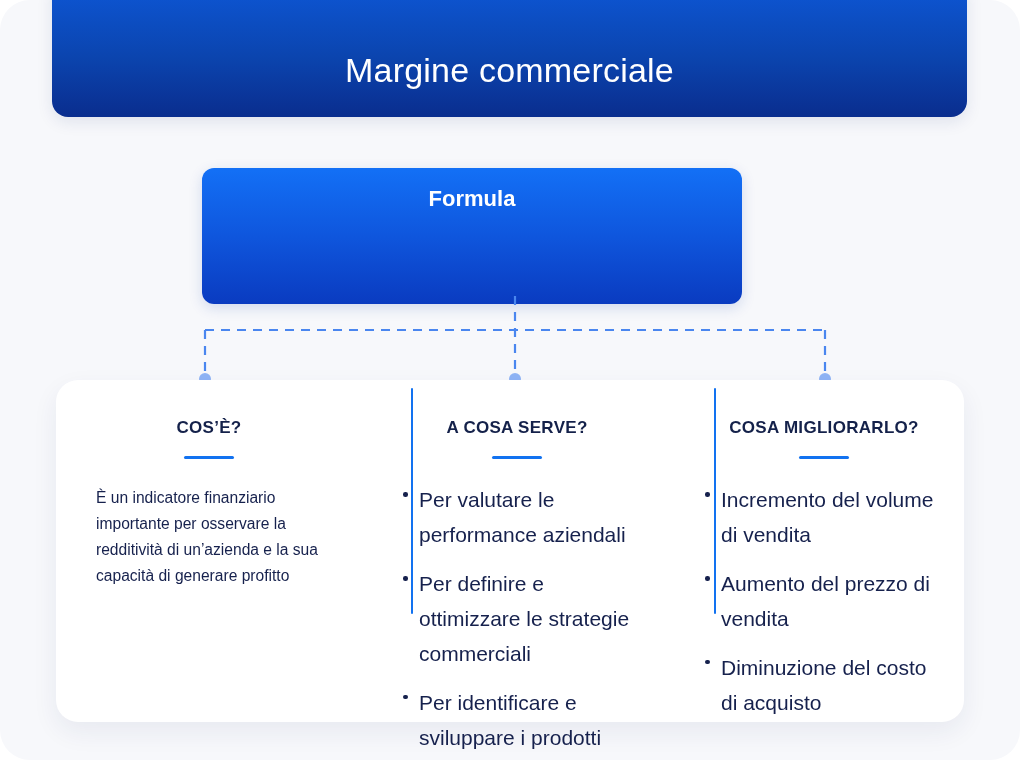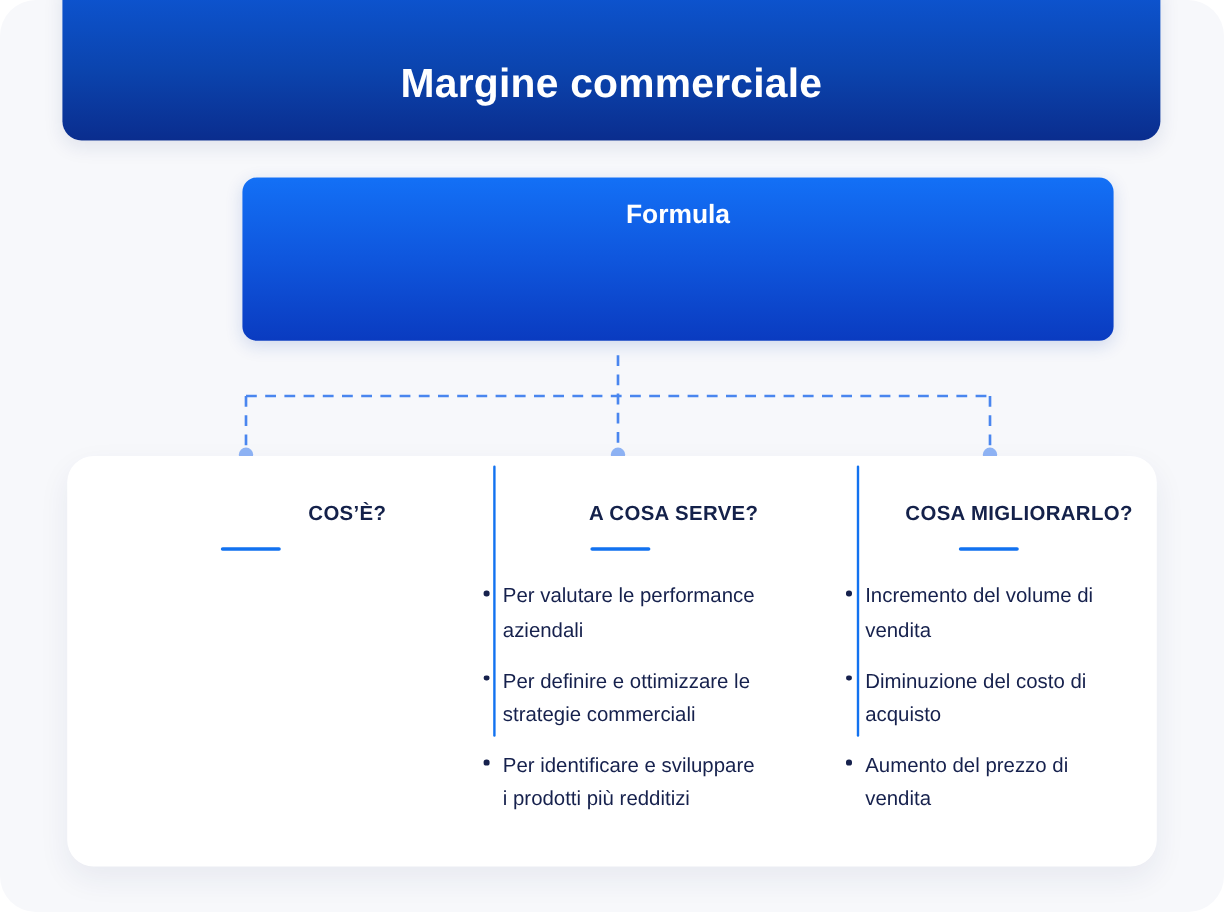--- a/index.html
+++ b/index.html
@@ -36,32 +36,32 @@
     box-shadow: 0 5px 16px rgba(20, 40, 110, 0.10);
     display: flex;
     align-items: flex-end;
     justify-content: center;
     padding-bottom: 30px;
     box-sizing: border-box;
   }
   .header-title {
     color: #ffffff;
     font-size: 34px;
-    font-weight: bold;
+    font-weight: normal;
     letter-spacing: 0.2px;
     line-height: 1;
     white-space: nowrap;
   }
 
   
   .formula-card {
     position: absolute;
     left: 202px;
-    top: 148px;
-    width: 726px;
+    top: 168px;
+    width: 540px;
     height: 136px;
     background: linear-gradient(180deg, #1370f6 0%, #0f56dd 50%, #0a3bc0 100%);
     border-radius: 12px;
     box-sizing: border-box;
     padding: 18px 26px 0 26px;
     text-align: center;
     box-shadow: 0 4px 14px rgba(16, 60, 170, 0.16);
   }
   .formula-label {
     color: #ffffff;
@@ -118,21 +118,21 @@
     border-radius: 1px;
   }
   .divider-1 { left: 355px; }
   .divider-2 { left: 658px; }
 
   .col-heading {
     color: #14214a;
     font-size: 17px;
     font-weight: bold;
     letter-spacing: 0.3px;
-    text-align: right;
+    text-align: center;
     line-height: 1.2;
     white-space: nowrap;
   }
   .col-underline {
     width: 50px;
     height: 3px;
     background: #1272f0;
     border-radius: 2px;
     margin: 18px auto 0 auto;
   }
@@ -147,21 +147,21 @@
   .bullet-list {
     margin: 24px 0 0 0;
     padding: 0;
     list-style: none;
   }
   .bullet-item {
     position: relative;
     padding-left: 17px;
     margin-bottom: 14px;
     color: #16214d;
-    font-size: 17px;
+    font-size: 21px;
     line-height: 1.66;
   }
   .bullet-item:last-child { margin-bottom: 0; }
   .bullet-item::before {
     content: "";
     position: absolute;
     left: 1px;
     top: 9px;
     width: 4.5px;
     height: 4.5px;
@@ -195,36 +195,37 @@
   </svg>
 
   <div class="content-card">
 
     <div class="col-divider divider-1"></div>
     <div class="col-divider divider-2"></div>
 
     <div class="column col-1">
       <div class="col-heading">COS’È?</div>
       <div class="col-underline"></div>
+      <div class="col-text">È un indicatore finanziario importante per osservare la redditività di un’azienda e la sua capacità di generare profitto</div>
     </div>
 
     <div class="column col-2">
       <div class="col-heading">A COSA SERVE?</div>
       <div class="col-underline"></div>
       <ul class="bullet-list">
         <li class="bullet-item">Per valutare le performance aziendali</li>
         <li class="bullet-item">Per definire e ottimizzare le strategie commerciali</li>
         <li class="bullet-item">Per identificare e sviluppare i prodotti più redditizi</li>
       </ul>
     </div>
 
     <div class="column col-3">
       <div class="col-heading">COSA MIGLIORARLO?</div>
       <div class="col-underline"></div>
       <ul class="bullet-list">
         <li class="bullet-item">Incremento del volume di vendita</li>
+        <li class="bullet-item">Aumento del prezzo di vendita</li>
         <li class="bullet-item">Diminuzione del costo di acquisto</li>
-        <li class="bullet-item">Aumento del prezzo di vendita</li>
       </ul>
     </div>
 
   </div>
 </div>
 
 </body></html>

